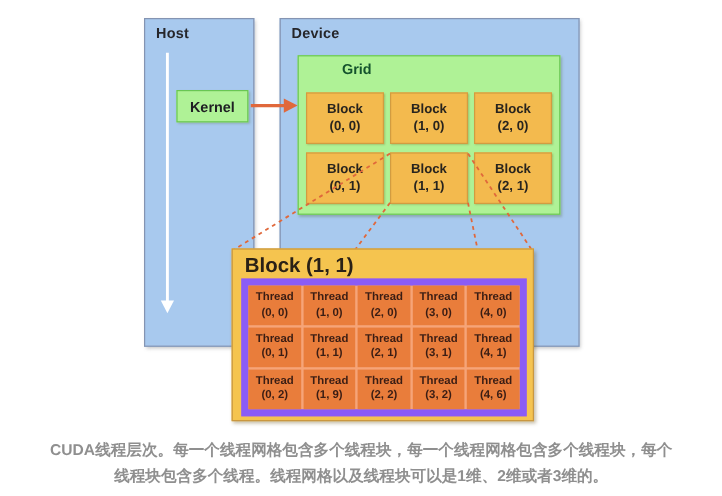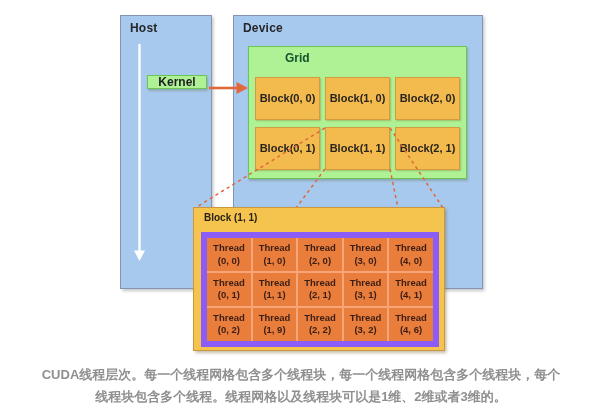--- a/index.html
+++ b/index.html
@@ -21,43 +21,43 @@
   #host-box{left:120px;top:15px;width:92px;height:274px;}
   #device-box{left:233px;top:15px;width:250px;height:274px;}
   
   .green{
     background:#aff296;border:1.5px solid #69c653;box-sizing:border-box;
     box-shadow:1px 1.5px 2px rgba(90,110,70,.35);
   }
   #grid-box{position:absolute;left:14px;top:30px;width:219px;height:133px;}
   #grid-label{position:absolute;left:8px;top:4px;font-size:12px;color:#14532d;margin-left:28px;}
   #kernel-box{
-    position:absolute;left:147px;top:75px;width:60px;height:14px;
+    position:absolute;left:147px;top:75px;width:60px;height:27px;
     display:flex;align-items:center;justify-content:center;
     font-size:12px;color:#1f1f23;
   }
   
   #block-grid{
     position:absolute;left:6px;top:30px;
     display:grid;grid-template-columns:65px 65px 65px;grid-auto-rows:43px;
     column-gap:5px;row-gap:7px;
   }
   .block-cell{
     background:#f3ba4e;border:1.5px solid #d29c40;box-sizing:border-box;
-    display:flex;flex-direction:row;align-items:center;justify-content:center;
+    display:flex;flex-direction:column;align-items:center;justify-content:center;
     font-size:11px;line-height:1.22;color:#28241e;
     box-shadow:1px 1px 1.5px rgba(120,90,20,.35);
   }
   
   #expanded-block-box{
     position:absolute;left:193px;top:207px;width:252px;height:144px;
     background:#f5c44f;border:1.5px solid #c9973f;box-sizing:border-box;
     box-shadow:1.5px 2px 3px rgba(110,90,40,.4);
   }
-  #expanded-block-label{position:absolute;left:10px;top:4px;font-size:10px;color:#2a2116;}
+  #expanded-block-label{position:absolute;left:10px;top:4px;font-size:17px;color:#2a2116;}
   #thread-grid{
     position:absolute;left:7px;top:24px;width:238px;height:115px;
     background:#f6a478;border:6px solid #8b5cf6;box-sizing:border-box;
     display:grid;grid-template-columns:repeat(5,1fr);grid-template-rows:repeat(3,1fr);
     gap:1.6px;
   }
   .thread-cell{
     background:#e97d3b;
     display:flex;flex-direction:column;align-items:center;justify-content:center;
     font-size:9.5px;line-height:1.3;color:#3a1d14;

